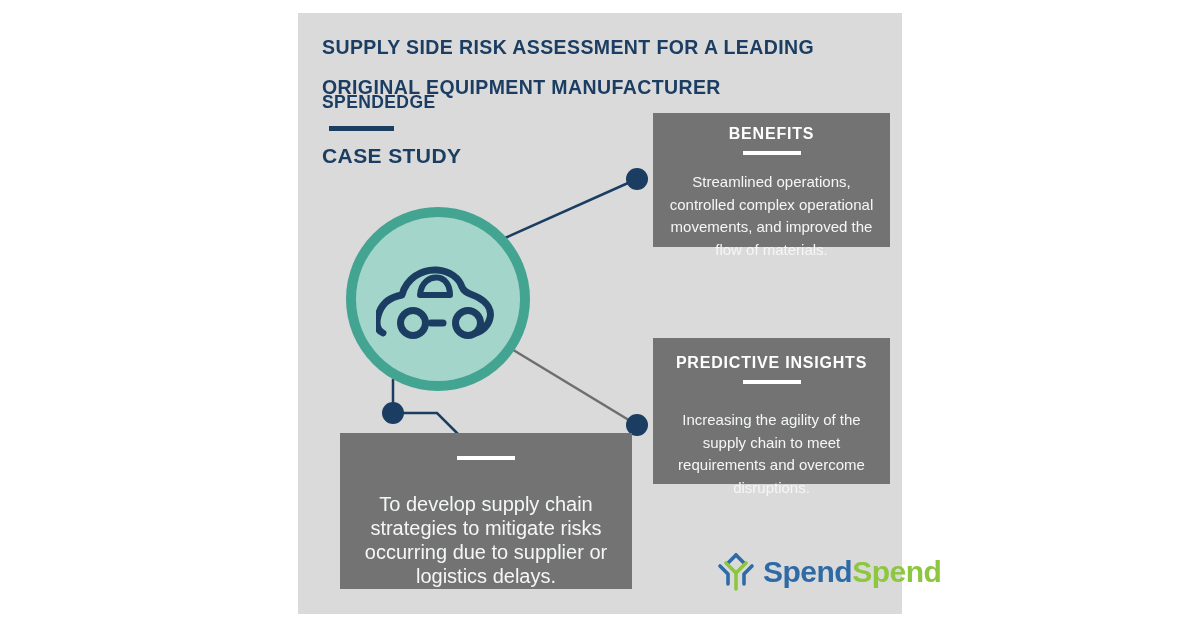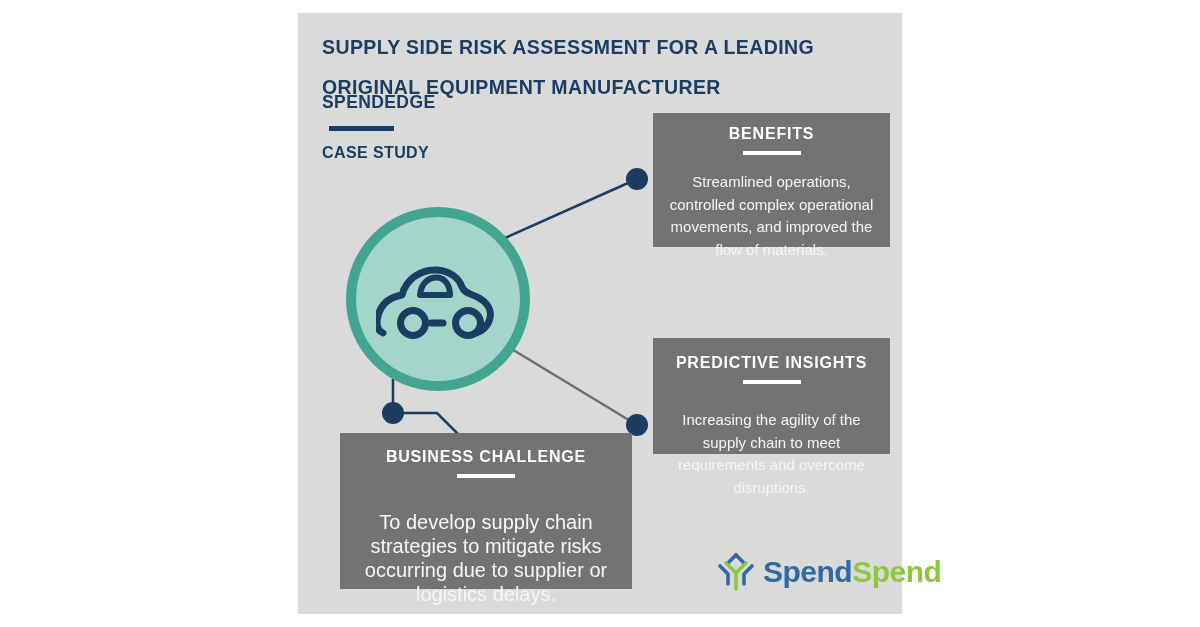--- a/index.html
+++ b/index.html
@@ -18,21 +18,21 @@
     letter-spacing:.4px;line-height:40px;white-space:pre-line;
   }
   .brand{
     left:322px;top:92px;font-size:17.5px;font-weight:700;color:#1b3d62;
     letter-spacing:.4px;
   }
   .brand-rule{
     left:329px;top:126px;width:65px;height:5px;background:#1b3d62;
   }
   .subtitle{
-    left:322px;top:144px;font-size:16px;font-weight:700;color:#1b3d62;
+    left:322px;top:144px;font-size:21px;font-weight:700;color:#1b3d62;
     letter-spacing:.4px;
   }
   .center-circle{
     left:346px;top:207px;width:184px;height:184px;border-radius:50%;
     background:#43a492;z-index:2;
   }
   .center-circle-inner{
     position:absolute;left:10px;top:10px;width:164px;height:164px;
     border-radius:50%;background:#a3d5ca;display:flex;align-items:center;
     justify-content:center;
@@ -45,21 +45,21 @@
   .card-title{
     font-weight:700;font-size:16px;letter-spacing:.8px;color:#ffffff;
   }
   .card-rule{
     width:58px;height:4px;background:#ffffff;margin:8px auto 0 auto;
   }
   .card-body{
     font-size:15px;line-height:22.5px;margin-top:16px;
   }
   .card-benefits{left:653px;top:113px;width:237px;height:134px;padding:12px 10px;}
-  .card-predictive{left:653px;top:338px;width:237px;height:116px;padding:16px 10px;}
+  .card-predictive{left:653px;top:338px;width:237px;height:146px;padding:16px 10px;}
   .card-predictive .card-body{margin-top:25px;}
   .card-business{left:340px;top:433px;width:292px;height:156px;padding:15px 12px;}
   .card-business .card-body{margin-top:32px;line-height:24px;font-size:20px;}
   .logo{
     left:716px;top:550px;display:flex;align-items:center;gap:7px;z-index:2;
   }
   .logo-text{
     font-size:30px;font-weight:700;letter-spacing:-.5px;line-height:44px;
   }
   .logo-text .p1{color:#2e6ba6;}
@@ -105,21 +105,20 @@
   <div class="card-body">Streamlined operations, controlled complex operational movements, and improved the flow of materials.</div>
 </div>
 
 <div class="abs card card-predictive">
   <div class="card-title">PREDICTIVE INSIGHTS</div>
   <div class="card-rule"></div>
   <div class="card-body">Increasing the agility of the supply chain to meet requirements and overcome disruptions.</div>
 </div>
 
 <div class="abs card card-business">
-  <div class="card-title">BUSINESS CHALLENGE</div>
   <div class="card-rule"></div>
   <div class="card-body">To develop supply chain strategies to mitigate risks occurring due to supplier or logistics delays.</div>
 </div>
 
 <div class="abs logo">
   <svg width="40" height="44" viewBox="0 0 40 44">
     <g fill="none" stroke-width="3.6" stroke-linecap="round" stroke-linejoin="round">
       <g stroke="#2e6ba6">
         <path d="M20,5 L12,13"></path>
         <path d="M20,5 L28,13"></path>

